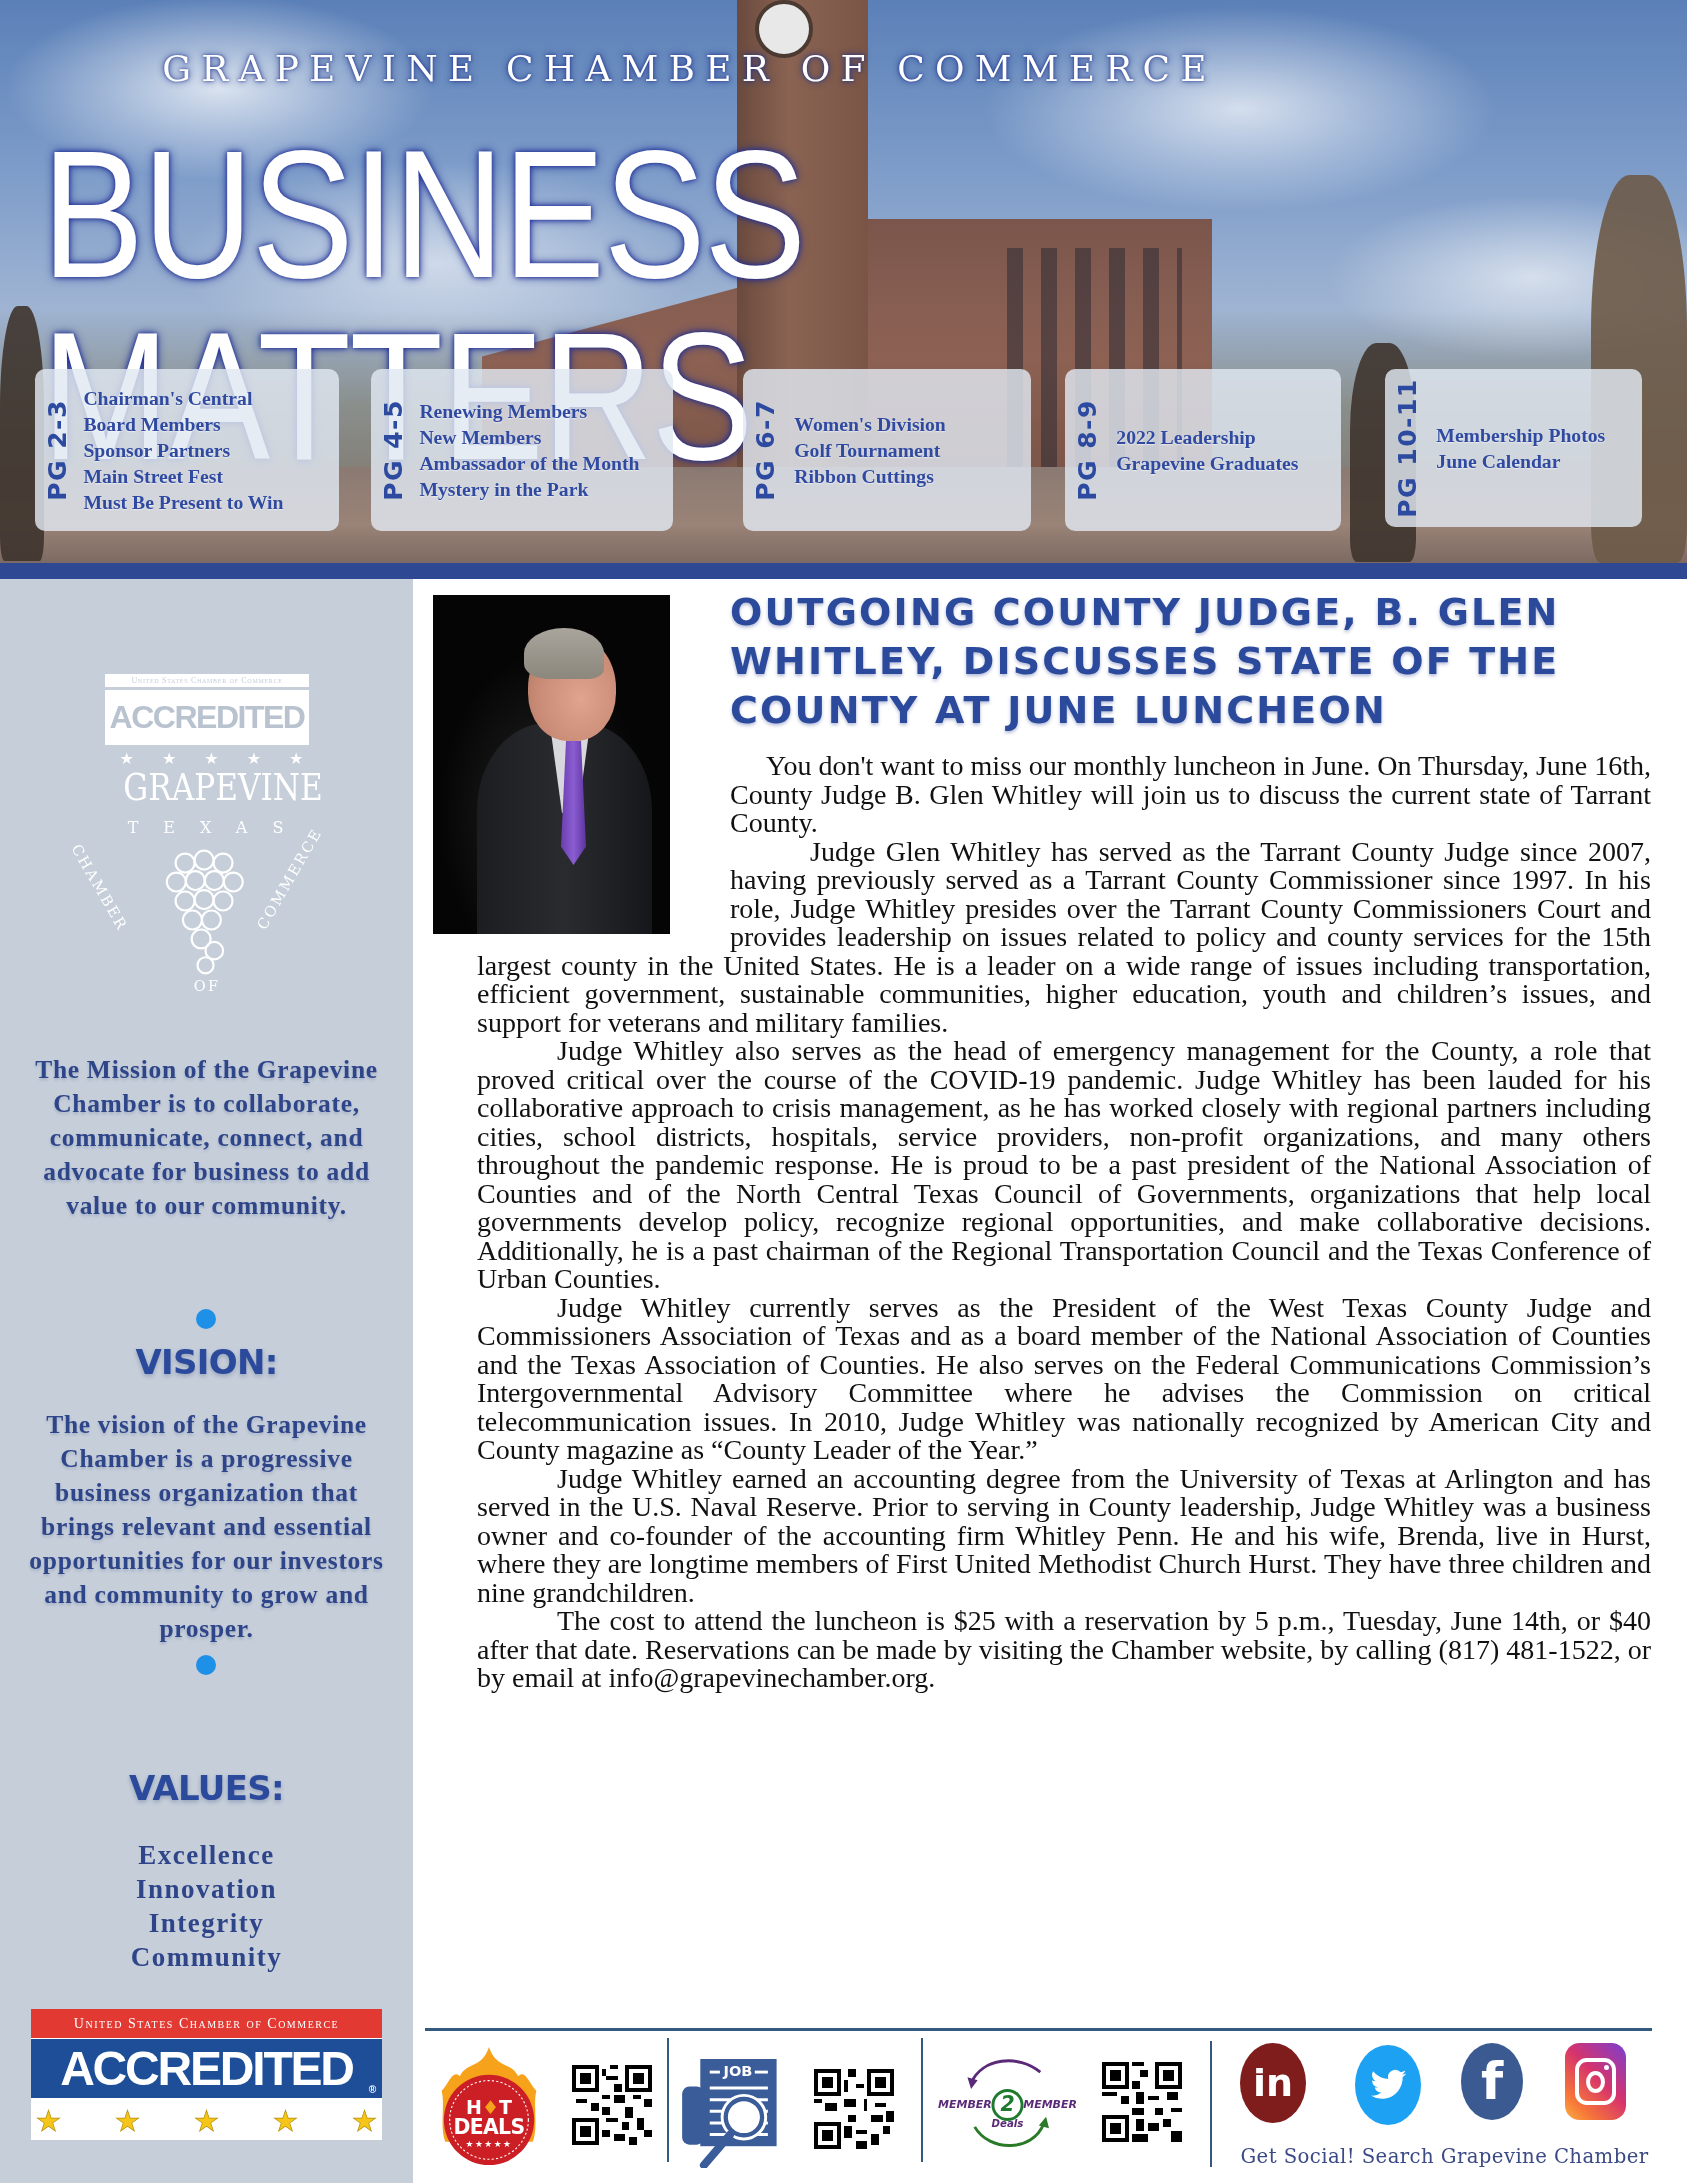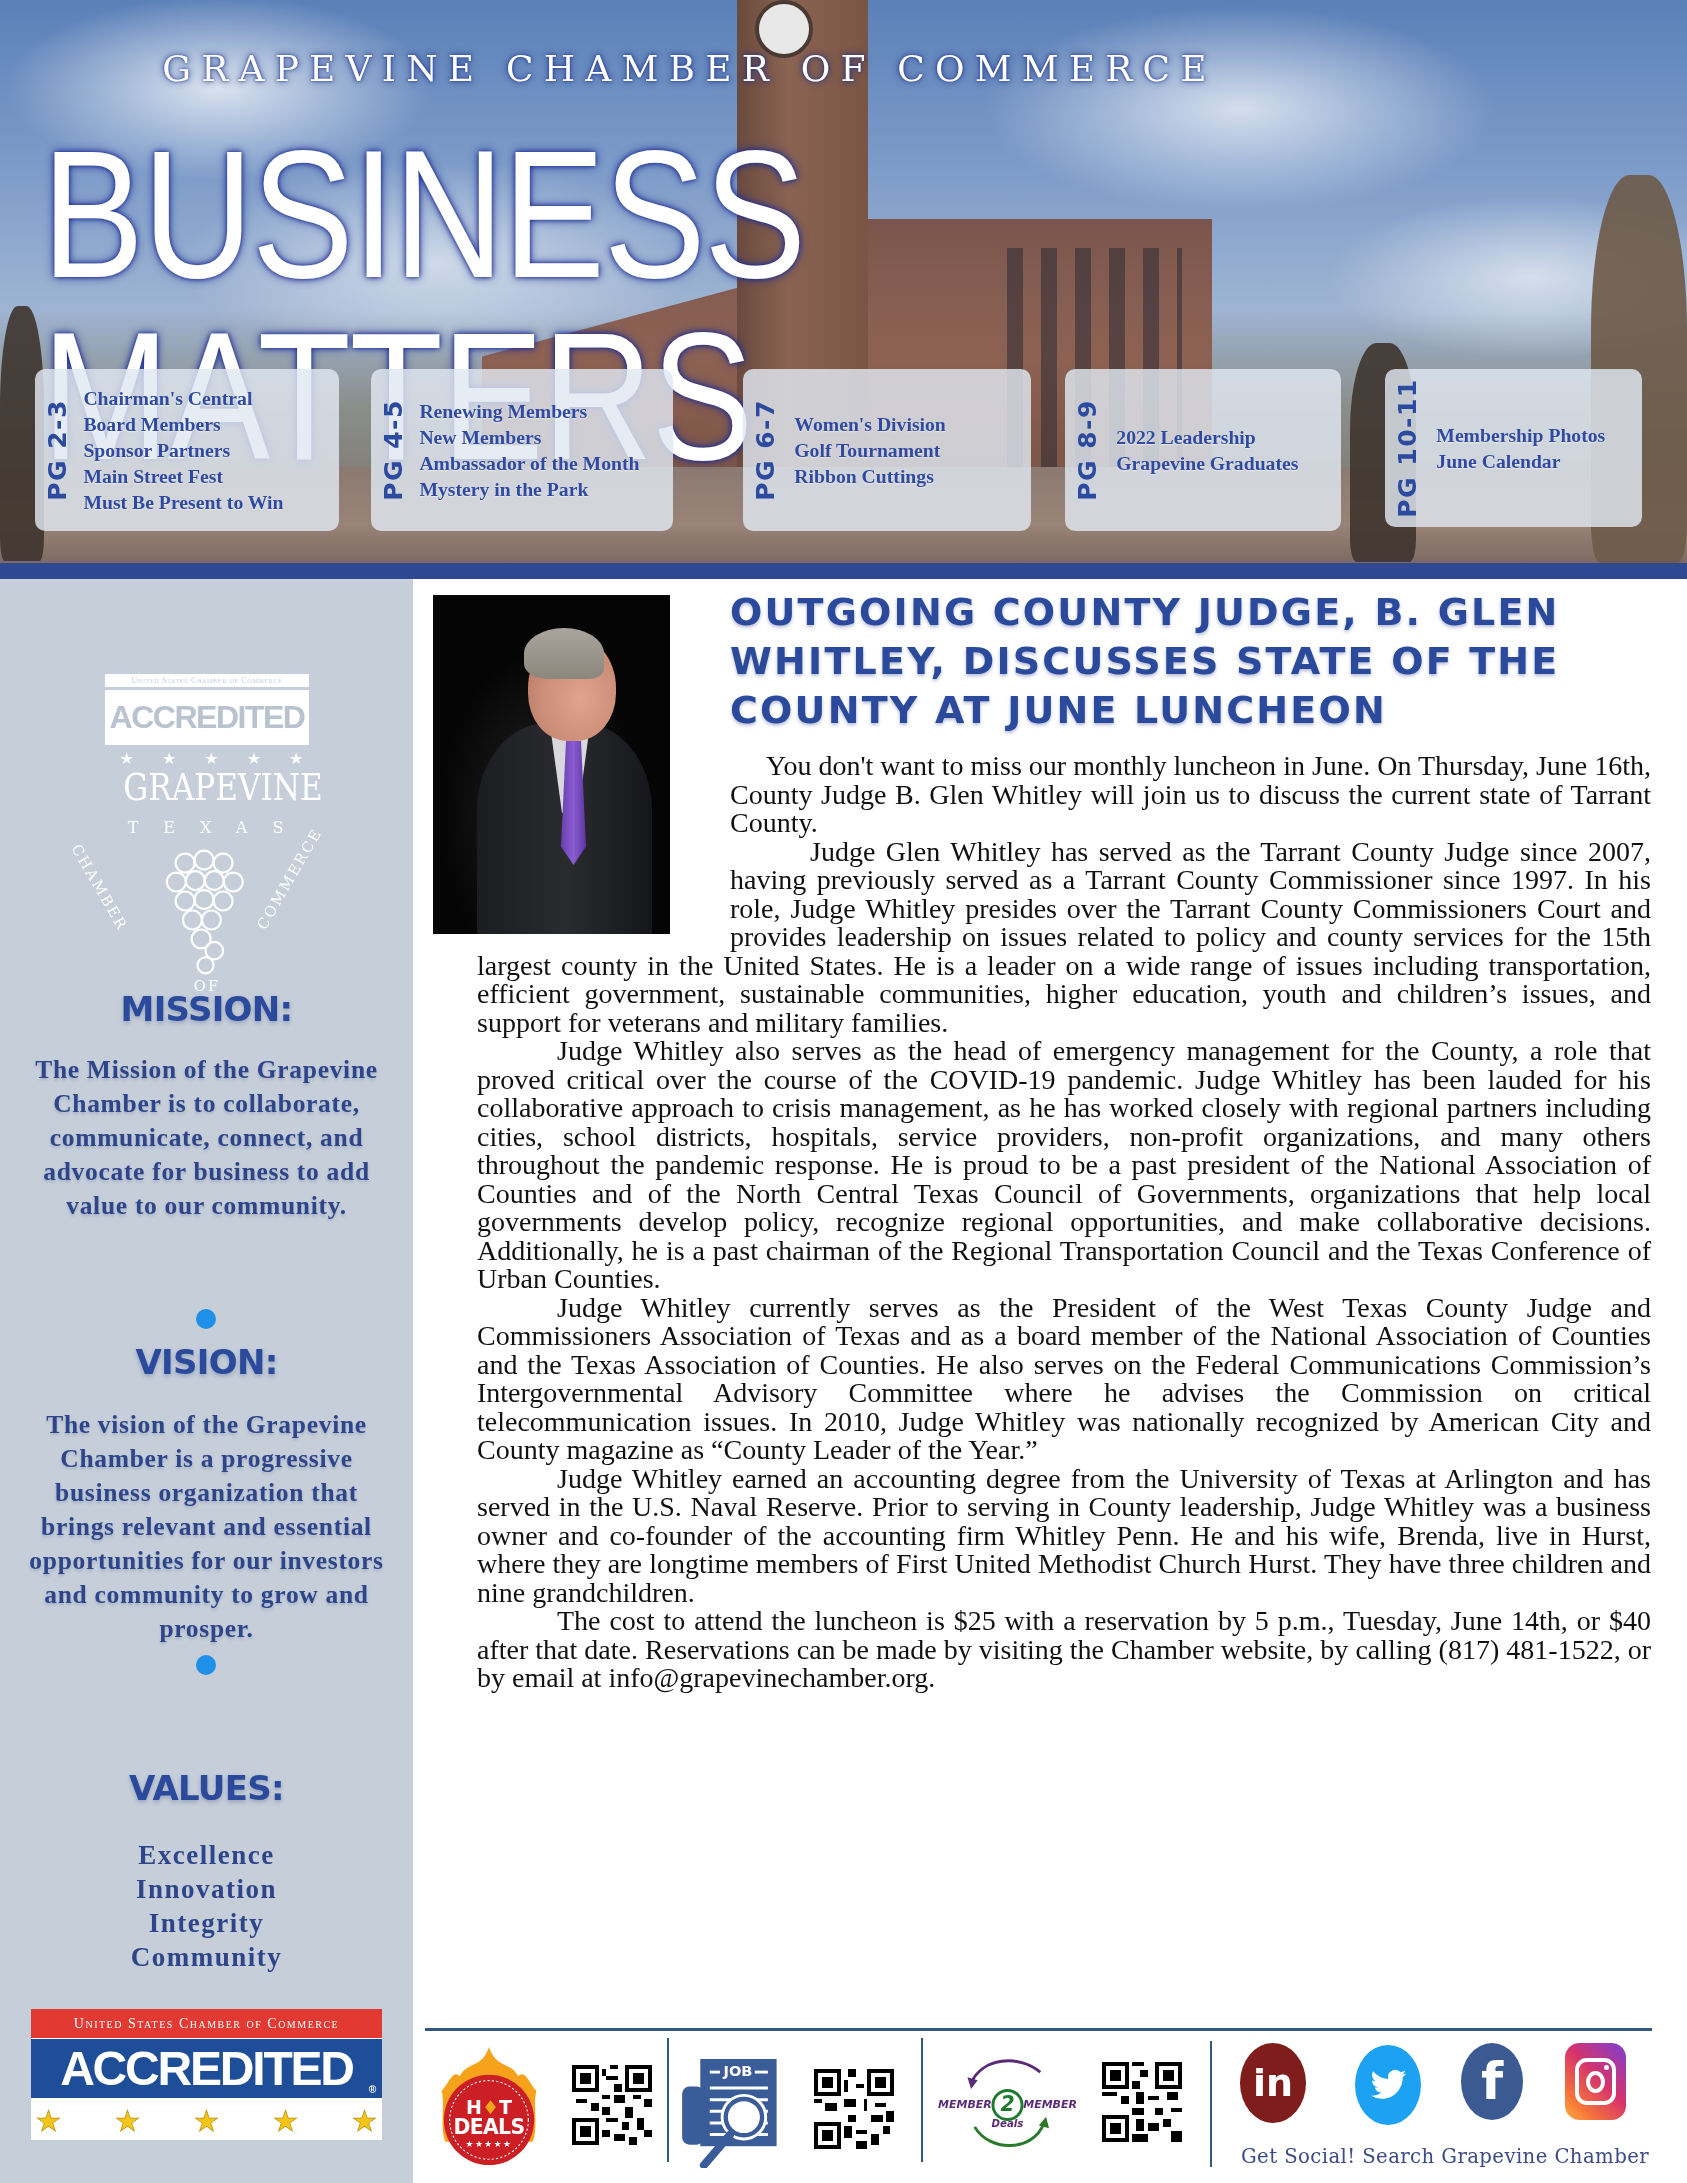--- a/index.html
+++ b/index.html
@@ -197,21 +197,21 @@
   .bottom-rule { position: absolute; left: 425px; top: 2028px; width: 1227px; height: 2.9px; background: #34587e; }
   .vsep { position: absolute; width: 2.2px; background: #34587e; }
 
   .hot-deals { position: absolute; left: 438px; top: 2047px; width: 102px; height: 124px; }
   .qr { position: absolute; width: 80px; height: 80px; background: #fff; }
   .qr svg { width: 100%; height: 100%; }
   .job-icon { position: absolute; left: 682px; top: 2059px; width: 102px; height: 109px; }
   .m2m { position: absolute; left: 938px; top: 2054px; width: 139px; height: 102px; }
   .soc { position: absolute; border-radius: 50%; display: flex; align-items: center; justify-content: center; color: #fff; font-family: "DejaVu Sans", sans-serif; font-weight: bold; }
   .social-caption {
-    position: absolute; left: 1240px; top: 2145px; width: 409px; text-align: right;
+    position: absolute; left: 1240px; top: 2145px; width: 409px; text-align: center;
     font-family: "DejaVu Serif", serif; font-size: 19.7px; color: #3c4a86; letter-spacing: 0.4px;
   }
 </style>
 </head>
 <body>
 
 <div class="header">
   <div class="building"></div>
   <div class="windows"></div>
   <div class="tower"></div>
@@ -309,21 +309,20 @@
             <circle cx="110" cy="150" r="12"></circle>
             <circle cx="98" cy="170" r="11"></circle>
         </g>
       </svg>
       <span class="gv-arc" style="left:-51px;top:0;transform:rotate(60deg);transform-origin:left top;">CHAMBER</span>
       <span class="gv-arc" style="right:-66px;top:29px;transform:rotate(-60deg);">COMMERCE</span>
     </div>
     <div class="gv-arc" style="position:relative;margin-top:-2.9px;">OF</div>
   </div>
 
-  <div class="sec-head" style="top:410px;">MISSION:</div>
   <div class="sec-text" style="top:474px;">The Mission of the Grapevine Chamber is to collaborate, communicate, connect, and advocate for business to add value to our community.</div>
   <div class="dot" style="top:730px;"></div>
 
   <div class="sec-head" style="top:763px;">VISION:</div>
   <div class="sec-text" style="top:829px;">The vision of the Grapevine Chamber is a progressive business organization that brings relevant and essential opportunities for our investors and community to grow and prosper.</div>
   <div class="dot" style="top:1076px;"></div>
 
   <div class="sec-head" style="top:1189px;">VALUES:</div>
   <ul class="values-list" style="top:1259px;">
     <li>Excellence</li>

